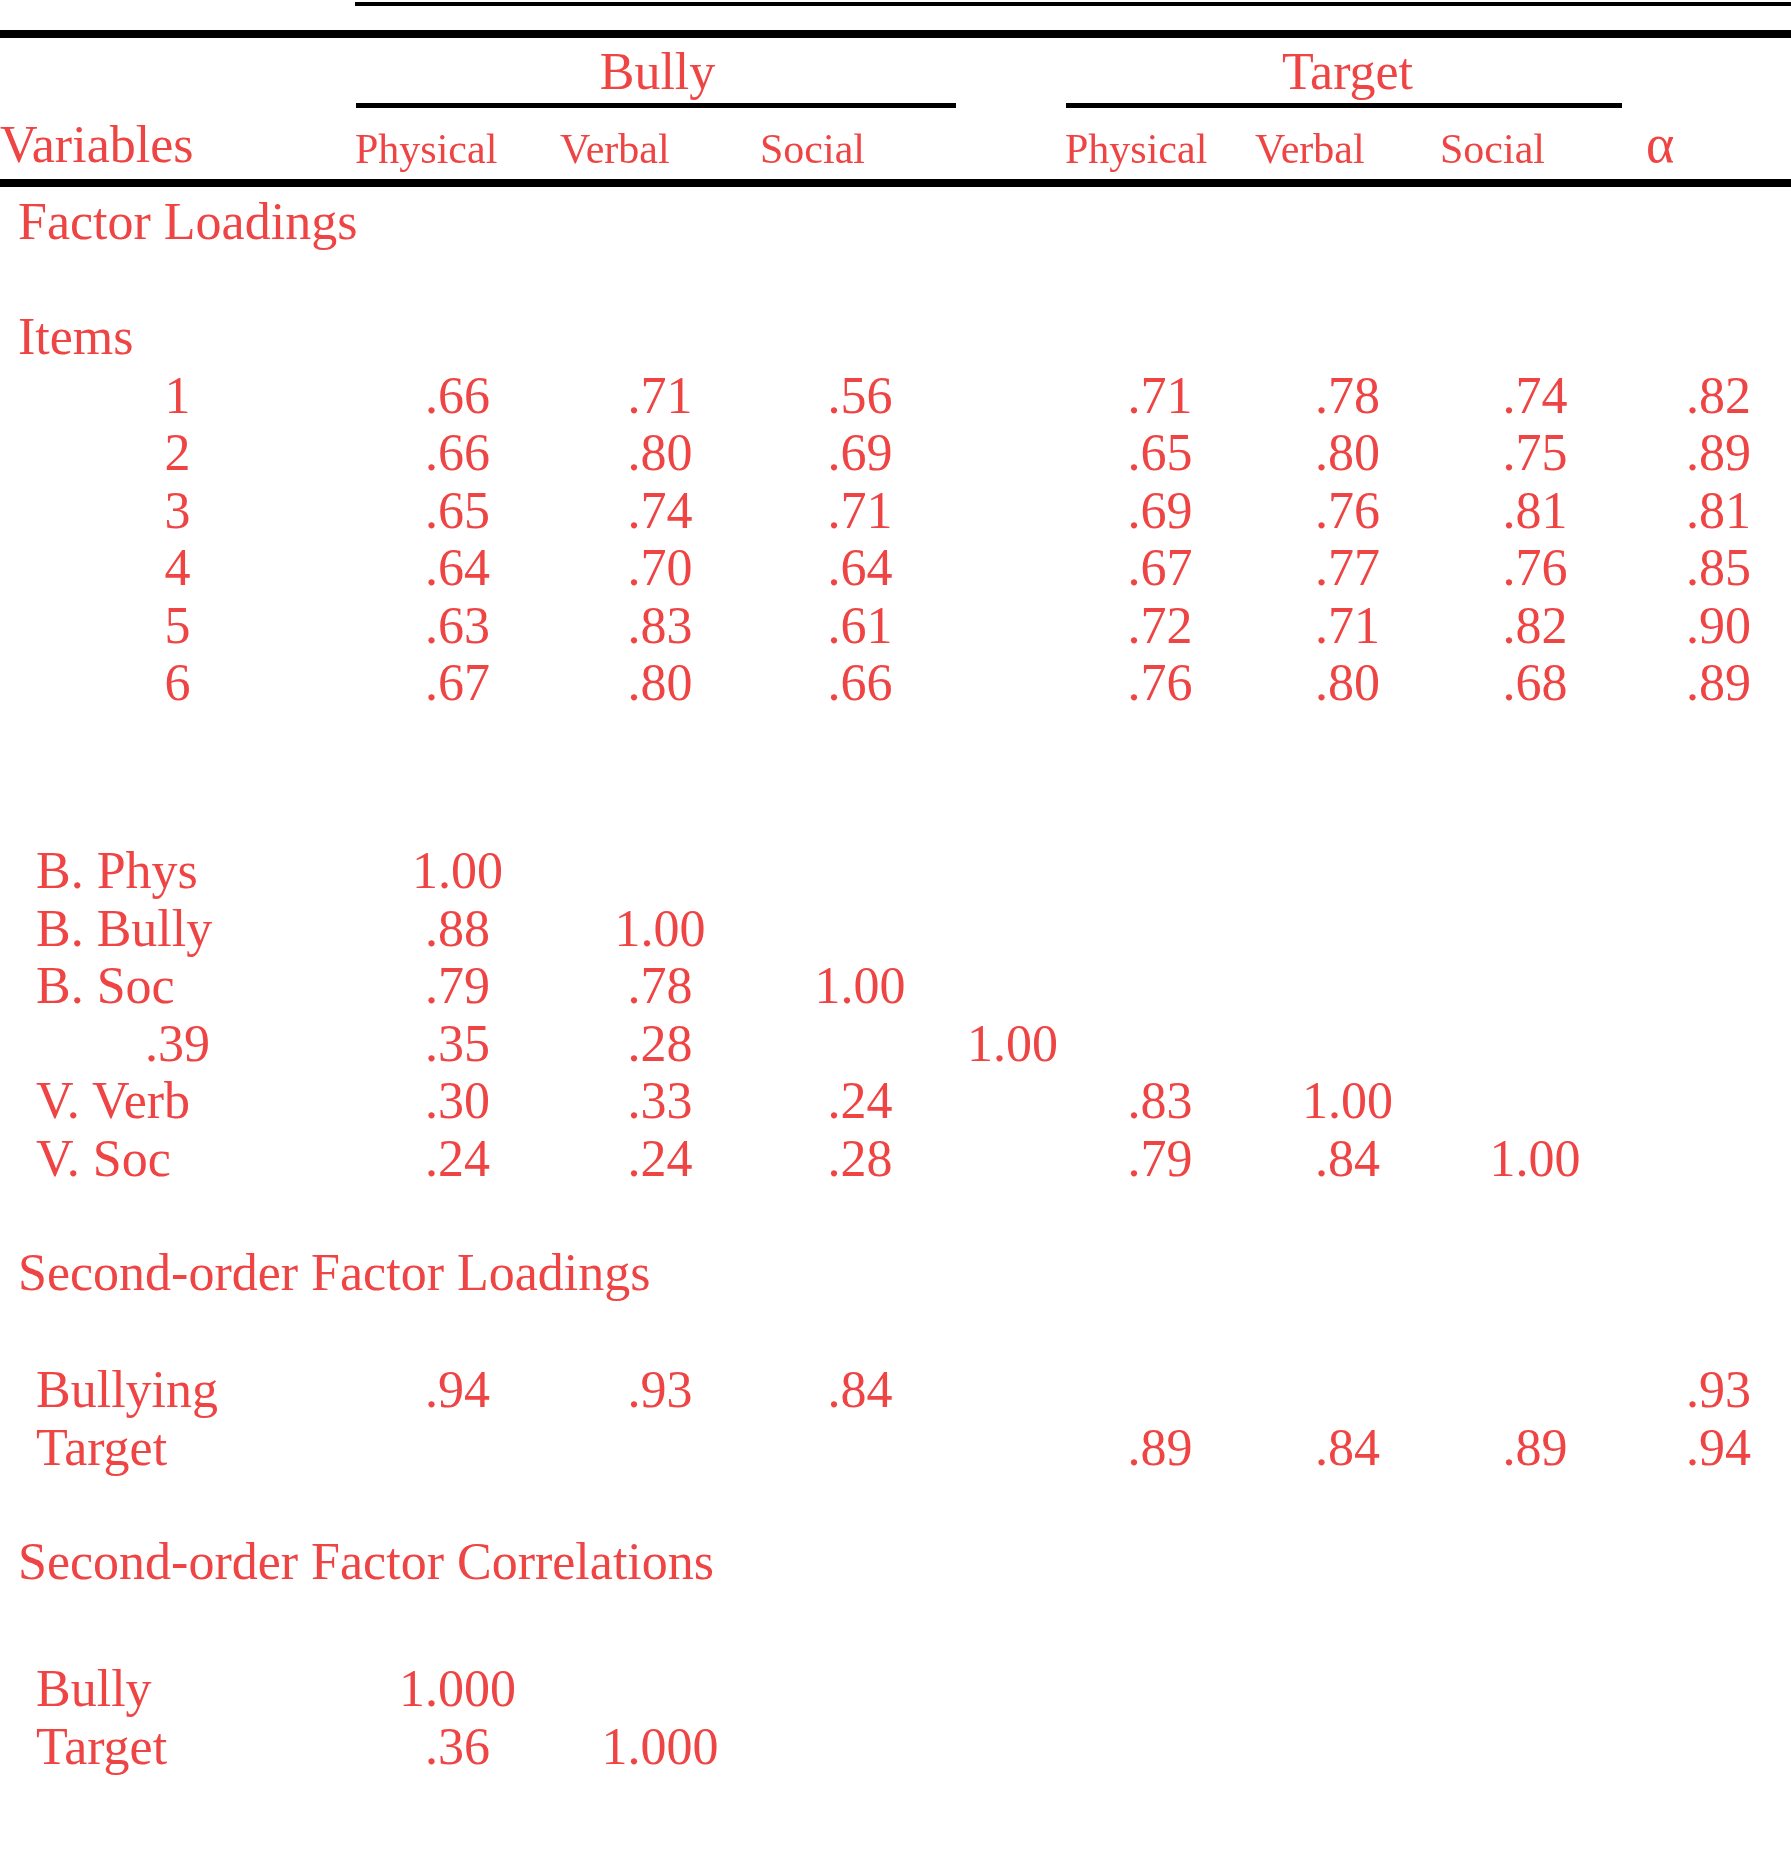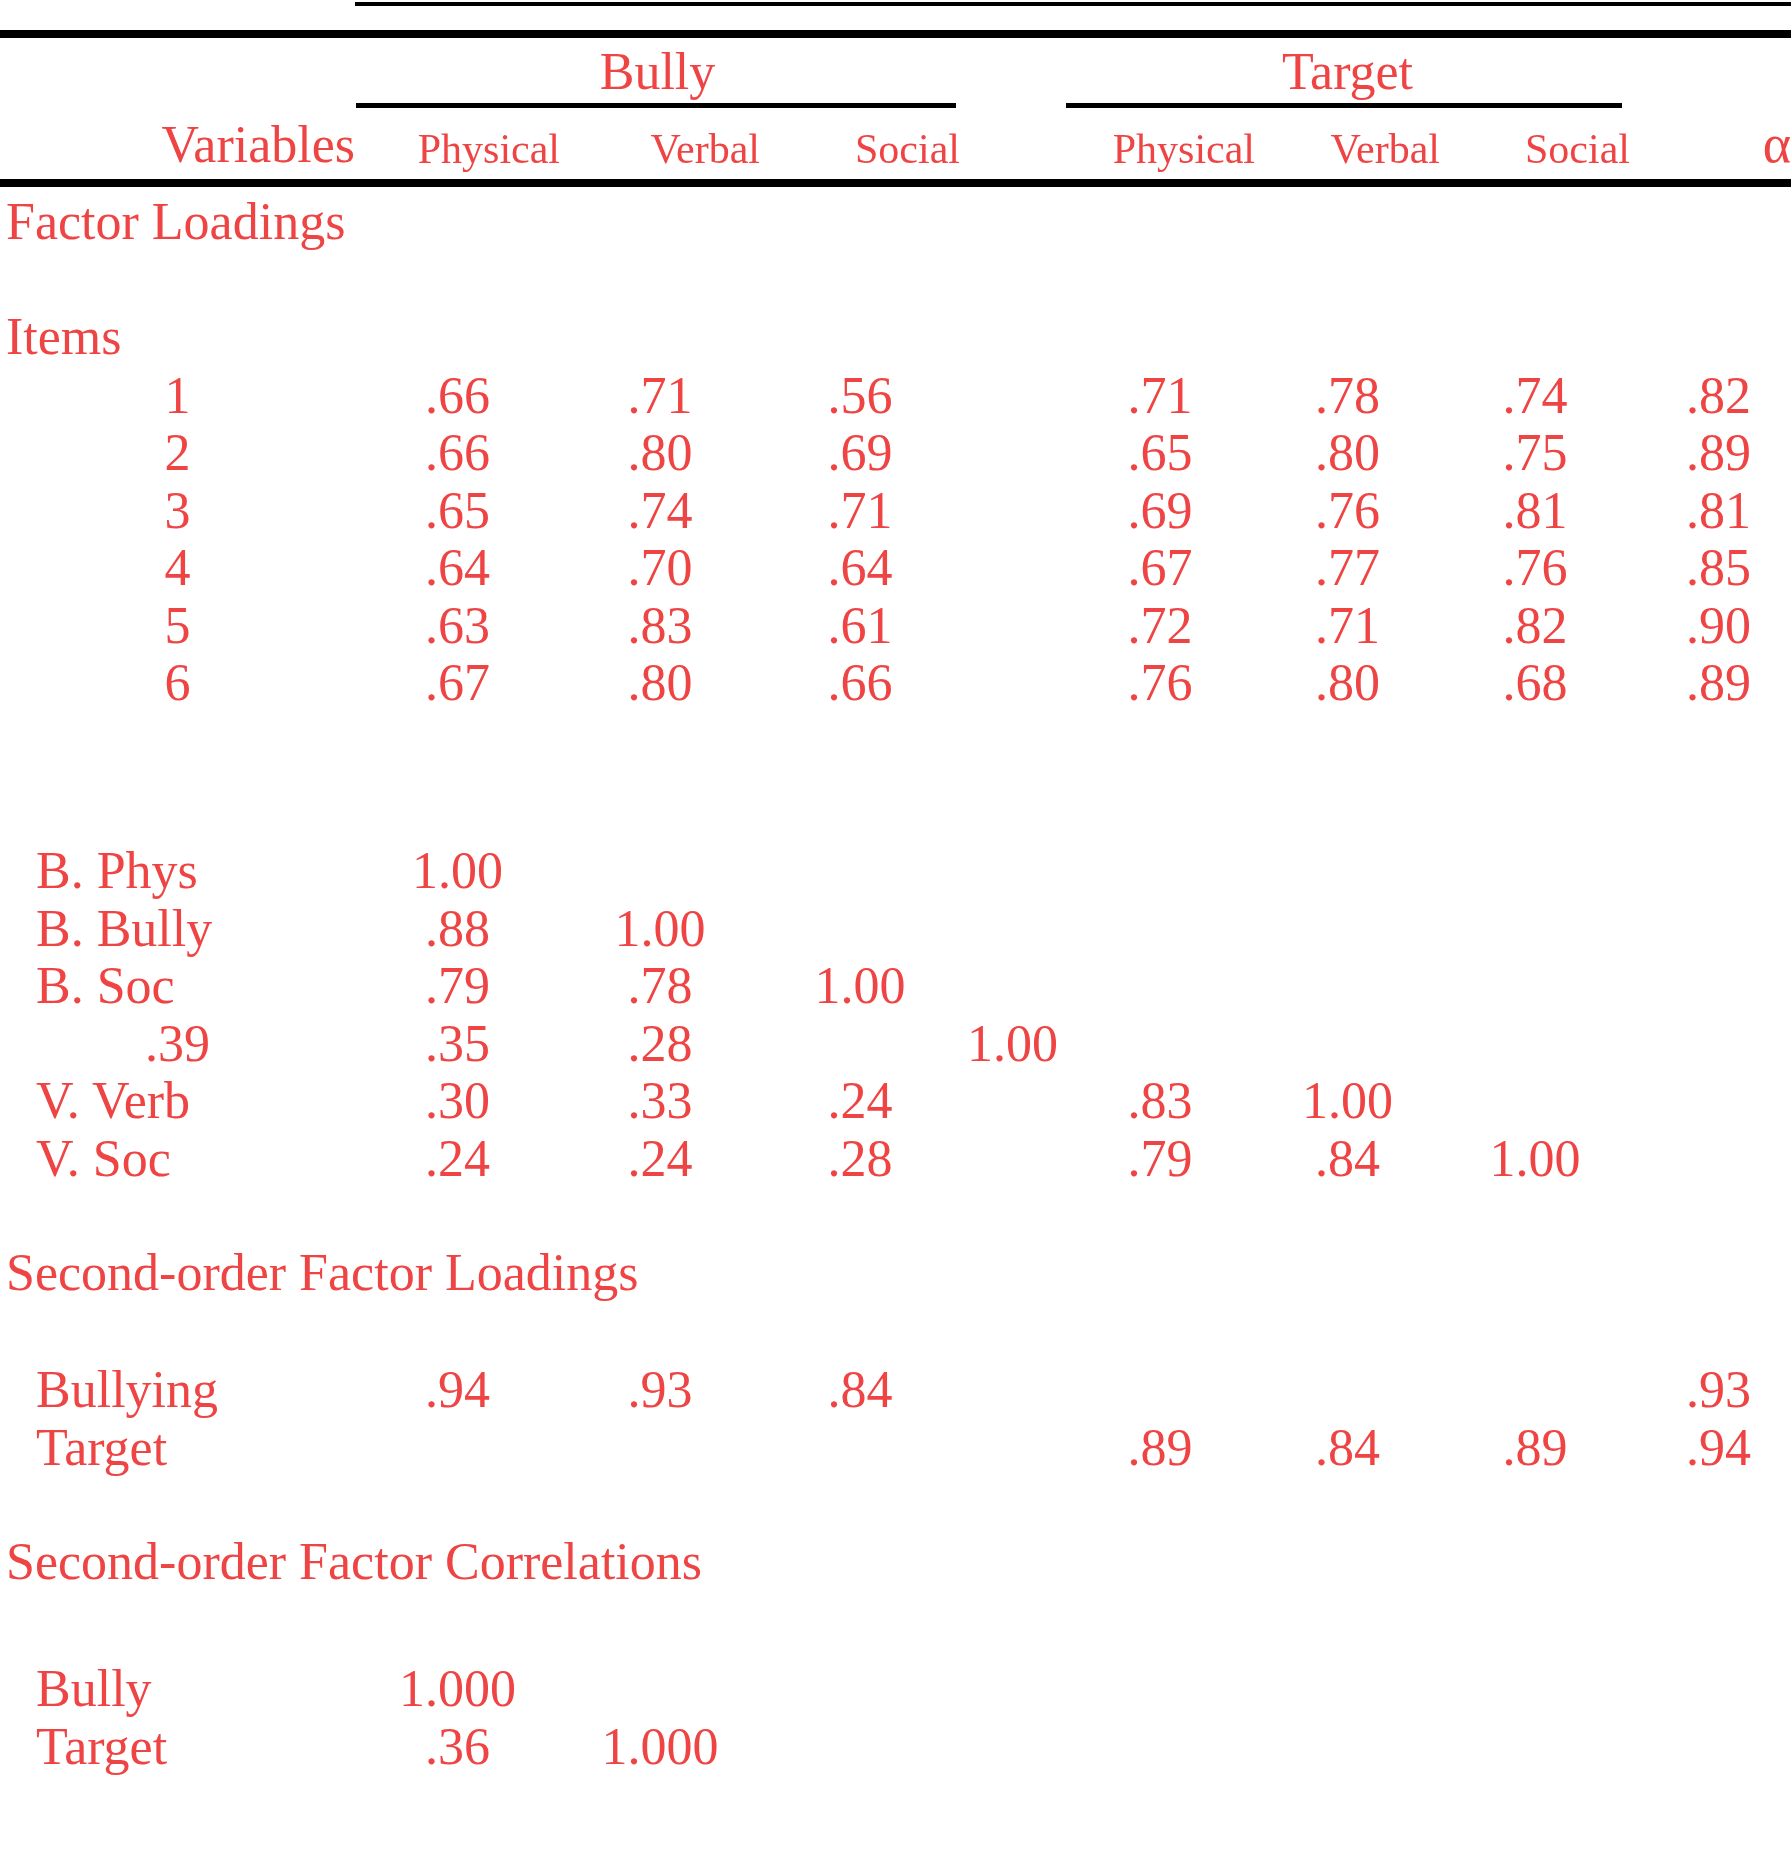--- a/index.html
+++ b/index.html
@@ -17,21 +17,21 @@
   .rule-top-thick  { left:0;     right:0; top:30px;  height:8px; }
   .rule-bully      { left:356px; width:600px; top:103px; height:5px; }
   .rule-target     { left:1066px;width:556px; top:103px; height:5px; }
   .rule-head-thick { left:0;     right:0; top:179px; height:8px; }
 
   .spanner { position:absolute; top:42px; height:60px; line-height:60px; text-align:center; }
   .spanner-bully  { left:355px;  width:605px; }
   .spanner-target { left:1065px; width:565px; }
 
   .colhead { position:absolute; top:122px; height:54px; line-height:54px;
-             text-align:right; font-size:42px; }
+             text-align:left; font-size:42px; }
   .ch-variables { left:0;     width:355px; top:116px; height:58px; line-height:58px; font-size:52px; }
   .ch-bp { left:355px;  width:205px; }
   .ch-bv { left:560px;  width:200px; }
   .ch-bs { left:760px;  width:200px; }
   .ch-tp { left:1065px; width:190px; }
   .ch-tv { left:1255px; width:185px; }
   .ch-ts { left:1440px; width:190px; }
   .ch-a  { left:1630px; width:161px; top:114px; height:60px; line-height:60px;
            font-size:54px; padding-left:16px; box-sizing:border-box; }
 
@@ -39,21 +39,21 @@
   .row {
     display:grid;
     grid-template-columns:355px 205px 200px 200px 105px 190px 185px 190px 161px;
     height:57.5px; align-items:center;
   }
   .row.first { margin-top:6px; }
   .cell { display:block; text-align:center; white-space:nowrap; }
   .cell:last-child { padding-left:16px; box-sizing:border-box; }
   .lab  { text-align:left; padding-left:36px; box-sizing:border-box; }
   .section-row { display:block; height:57.5px; line-height:57.5px; }
-  .section-label { padding-left:6px; }
+  .section-label { padding-left:18px; }
   .sp  { height:57.5px; }
   .sp-wide { height:73px; }
   .sp-med  { height:59px; }
   .sp-big  { height:69px; }
 </style>
 </head>
 <body>
 
 <div class="page">
 

